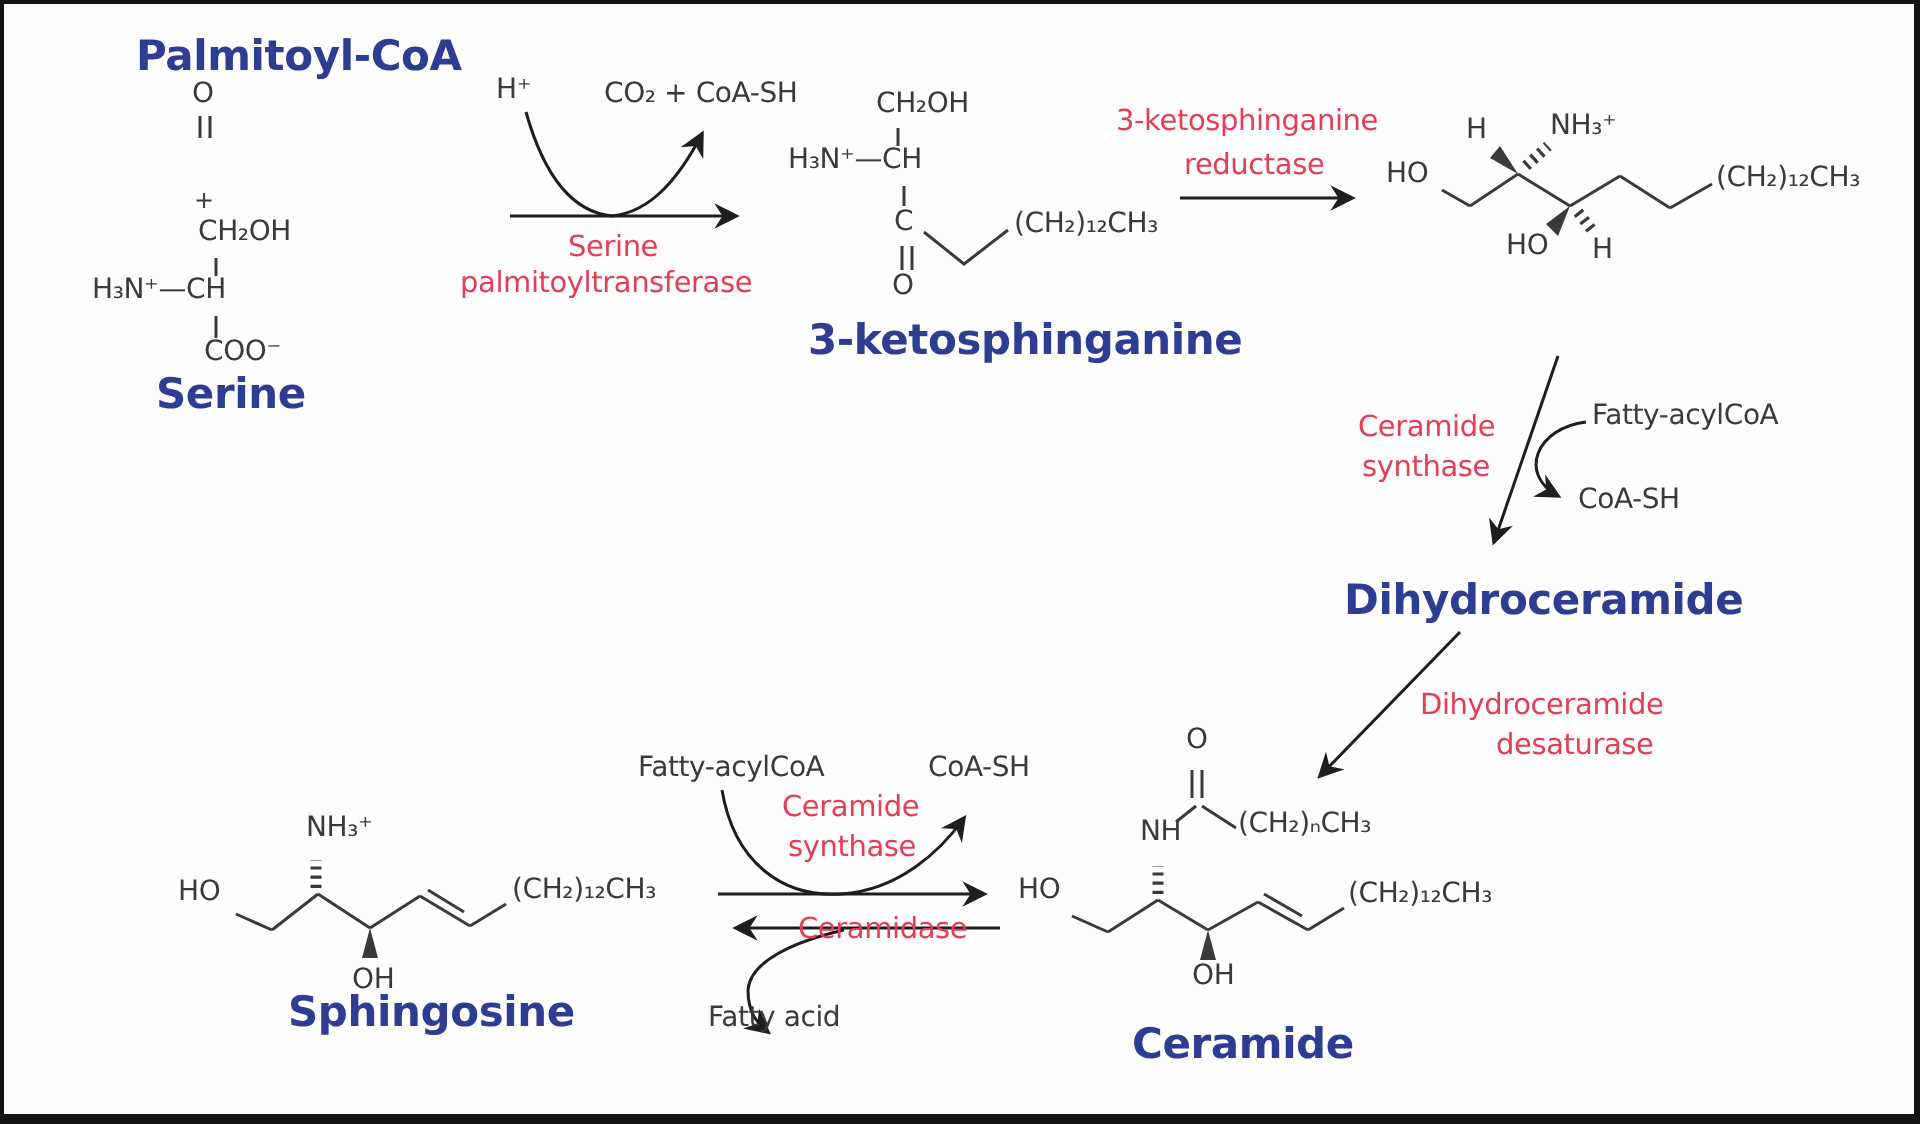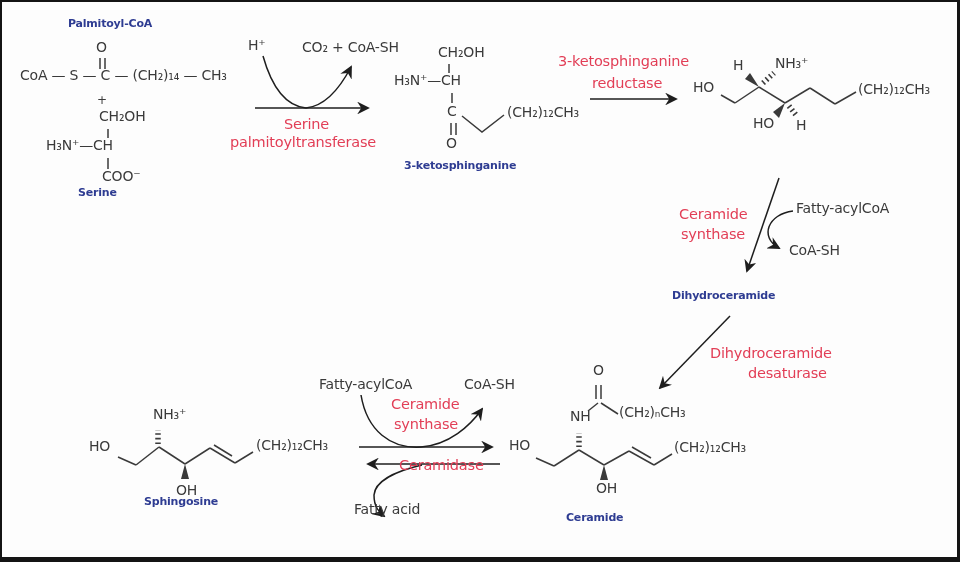--- a/index.html
+++ b/index.html
@@ -10,21 +10,21 @@
     border-style:solid;border-color:#141414;
     border-width:2px 3px 5px 2px;
     box-sizing:border-box;
     font-family:"DejaVu Sans","Liberation Sans",sans-serif;
     overflow:hidden;
   }
   #bonds{position:absolute;left:0;top:0;width:960px;height:562px;}
   .txt{position:absolute;white-space:nowrap;line-height:1;}
   .st{font-size:14px;color:#3a3a3a;letter-spacing:-0.2px;}
   .sm{font-size:12px;color:#3a3a3a;}
-  .ti{font-size:11px;font-weight:bold;color:#2e3c92;letter-spacing:-0.2px;}
+  .ti{font-size:21px;font-weight:bold;color:#2e3c92;letter-spacing:-0.2px;}
   .en{font-size:14.5px;color:#e23e56;letter-spacing:-0.2px;}
 </style>
 </head>
 <body>
 
 <div id="figure">
 
   <svg id="bonds" viewBox="0 0 960 562">
     <defs>
       <marker id="ah" viewBox="0 0 10 10" refX="8.5" refY="5" markerWidth="8.5" markerHeight="8.5" orient="auto-start-reverse">
@@ -99,21 +99,20 @@
       <polygon points="602,463 598,478 606,478" fill="#3a3a3a" stroke="none"></polygon>
       <line x1="602" y1="463" x2="627" y2="449"></line>
       <line x1="627" y1="449" x2="652" y2="463"></line>
       <line x1="630" y1="445" x2="649" y2="456"></line>
       <line x1="652" y1="463" x2="670" y2="452"></line>
     </g>
   </svg>
 
   <span class="txt ti" style="left:66px;top:16px;">Palmitoyl-CoA</span>
   <span class="txt st" style="left:94px;top:38px;">O</span>
-  <span class="txt st" style="left:18px;top:66px;">CoA — S — C — (CH₂)₁₄ — CH₃</span>
   <span class="txt sm" style="left:95px;top:92px;">+</span>
   <span class="txt st" style="left:97px;top:107px;">CH₂OH</span>
   <span class="txt st" style="left:44px;top:136px;">H₃N⁺—CH</span>
   <span class="txt st" style="left:100px;top:167px;">COO⁻</span>
   <span class="txt ti" style="left:76px;top:185px;">Serine</span>
 
   <span class="txt st" style="left:246px;top:36px;">H⁺</span>
   <span class="txt st" style="left:300px;top:38px;">CO₂ + CoA-SH</span>
   <span class="txt en" style="left:282px;top:115px;">Serine</span>
   <span class="txt en" style="left:228px;top:133px;">palmitoyltransferase</span>

